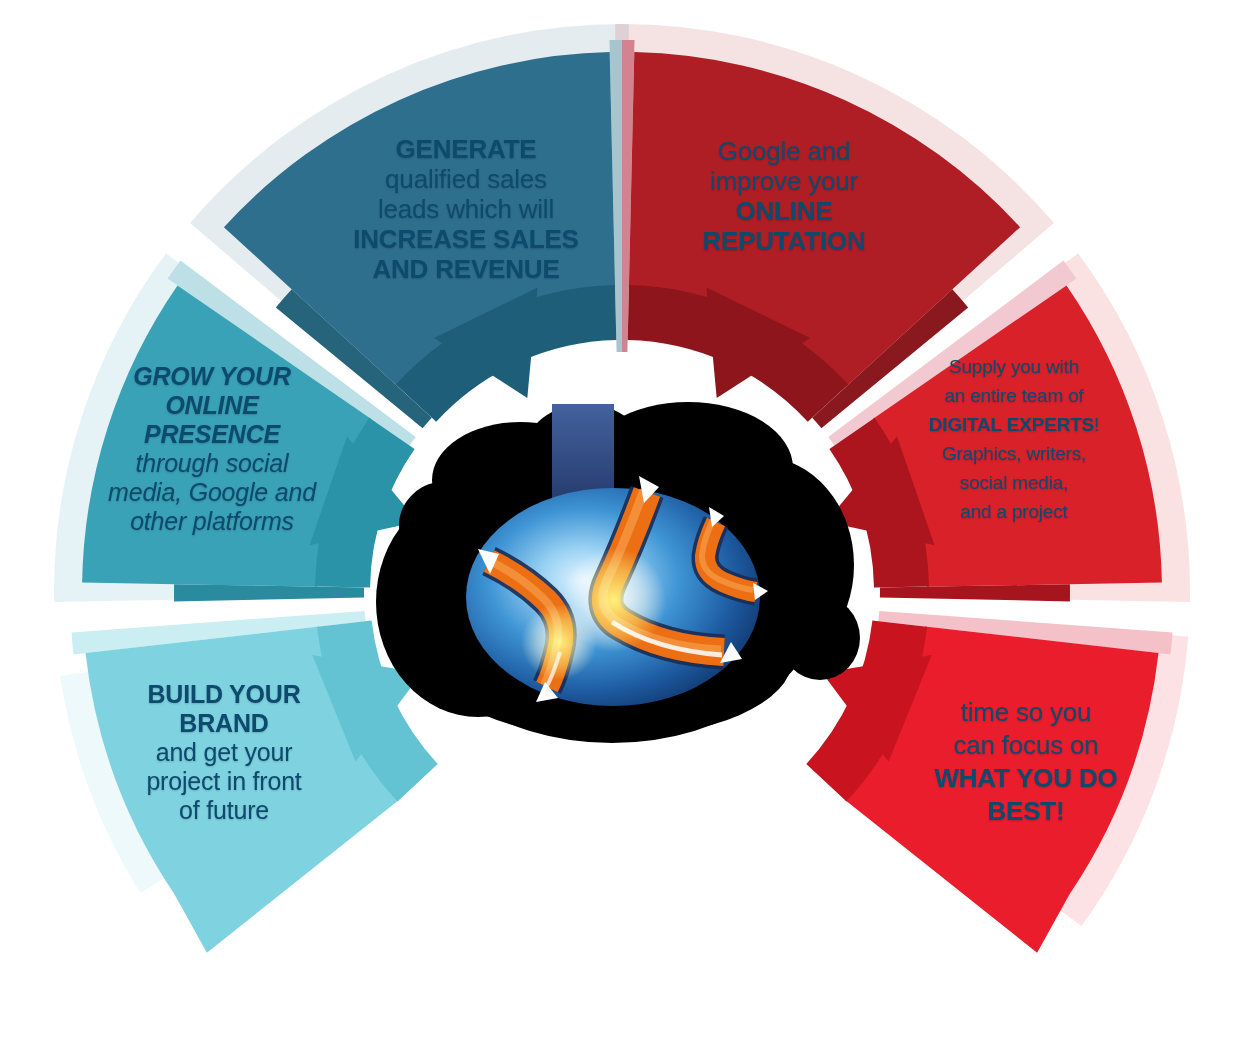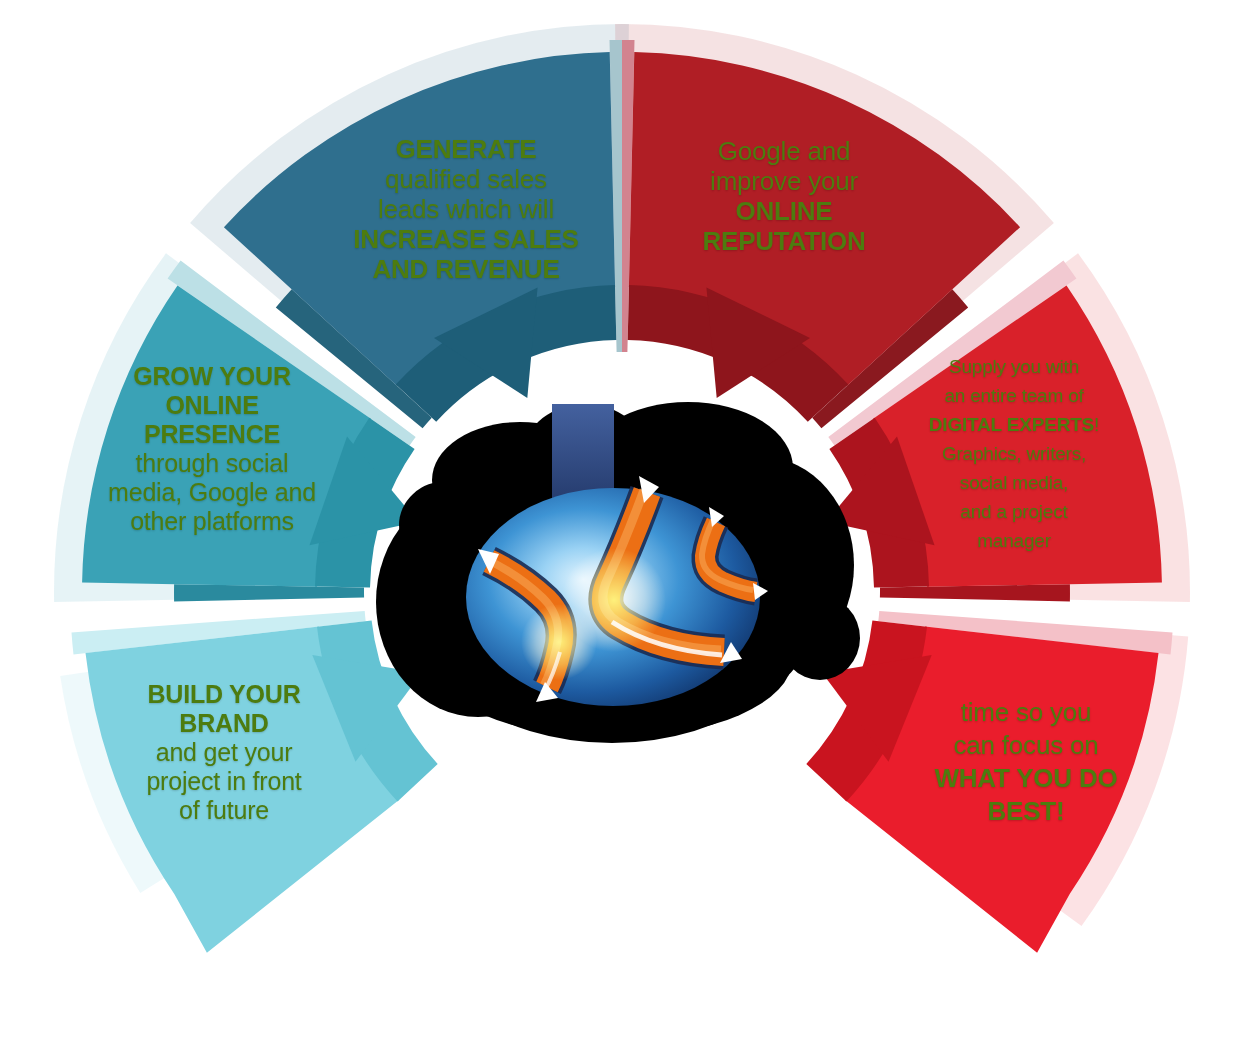--- a/index.html
+++ b/index.html
@@ -1,24 +1,24 @@
 <!DOCTYPE html>
 <html><head>
 <meta charset="utf-8">
 <style>
   html,body{margin:0;padding:0;background:#ffffff;}
   #canvas{position:relative;width:1245px;height:1057px;background:#ffffff;overflow:hidden;
           font-family:"Liberation Sans",sans-serif;}
   #arch{position:absolute;left:0;top:0;width:1245px;height:1057px;}
-  .seg-text{position:absolute;color:#4d7c0f;text-align:center;
+  .seg-text{position:absolute;color:#0c4a6e;text-align:center;
             text-shadow:0 1px 2px rgba(0,0,0,.18);letter-spacing:-.2px;}
   .seg-text .b{font-weight:700;}
   .pos-generate{left:316px;top:134px;width:300px;font-size:26px;line-height:30px;}
   .pos-manage  {left:634px;top:136px;width:300px;font-size:26px;line-height:30px;}
-  .pos-grow    {left:62px; top:362px;width:300px;font-size:25px;line-height:29px;}
+  .pos-grow    {left:62px; top:362px;width:300px;font-size:25px;line-height:29px;font-style:italic;}
   .pos-supply  {left:864px;top:352px;width:300px;font-size:19px;line-height:29px;}
   .pos-build   {left:74px; top:680px;width:300px;font-size:25px;line-height:29px;}
   .pos-free    {left:876px;top:696px;width:300px;font-size:26px;line-height:33px;}
 </style>
 </head>
 <body>
 
 <div id="canvas">
   <svg id="arch" viewBox="0 0 1245 1057" xmlns="http://www.w3.org/2000/svg">
       <path d="M190.1,223.1 A568 568 0 0 1 628.9,24.0 L625.7,287.0 A305 305 0 0 0 390.1,393.9 Z" fill="#2F6F8E" opacity="0.13"></path>
@@ -136,21 +136,20 @@
       <div><span>media, Google and</span></div>
       <div><span>other platforms</span></div>
     </div>
   <div class="seg-text pos-supply">
       <div><span>Supply you with</span></div>
       <div><span>an entire team of</span></div>
       <div><span class="b">DIGITAL EXPERTS</span><span>!</span></div>
       <div><span>Graphics, writers,</span></div>
       <div><span>social media,</span></div>
       <div><span>and a project</span></div>
-      <div><span>manager</span></div>
     </div>
   <div class="seg-text pos-build">
       <div><span class="b">BUILD YOUR</span></div>
       <div><span class="b">BRAND</span></div>
       <div><span>and get your</span></div>
       <div><span>project in front</span></div>
       <div><span>of future</span></div>
     </div>
   <div class="seg-text pos-free">
       <div><span>time so you</span></div>

